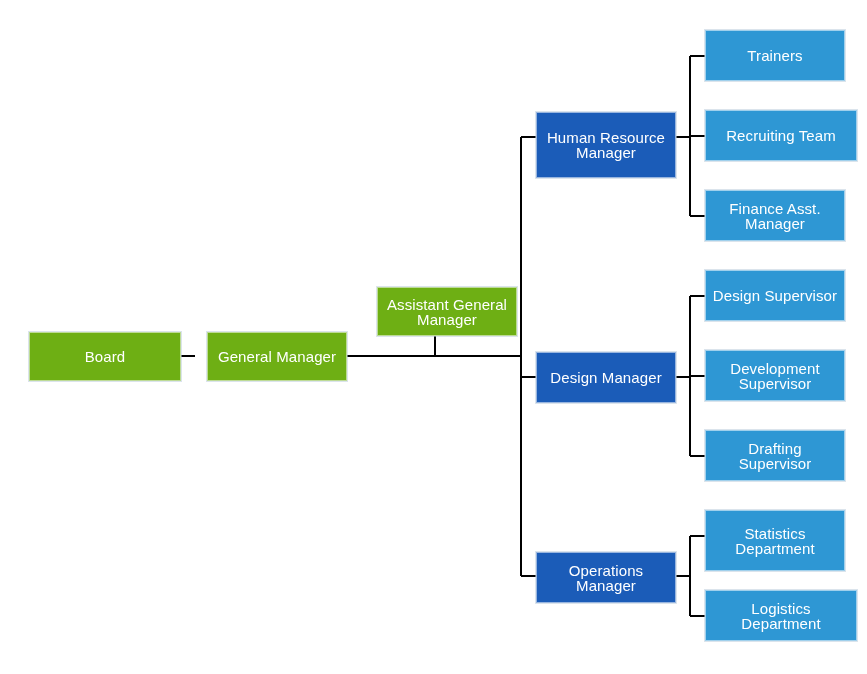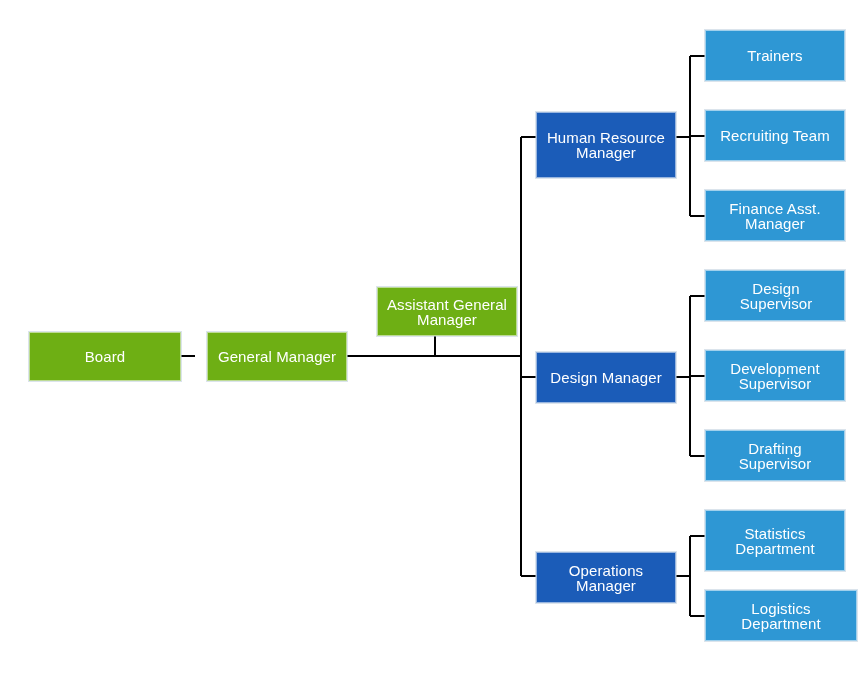--- a/index.html
+++ b/index.html
@@ -95,28 +95,28 @@
       </div>
       <div class="node lvl-mgr" style="left: 536px; top: 352px; width: 140px; height: 51px;">
         <span class="node-label">Design Manager</span>
       </div>
       <div class="node lvl-mgr" style="left: 536px; top: 552px; width: 140px; height: 51px;">
         <span class="node-label">Operations Manager</span>
       </div>
       <div class="node lvl-team" style="left: 705px; top: 30px; width: 140px; height: 51px;">
         <span class="node-label">Trainers</span>
       </div>
-      <div class="node lvl-team" style="left: 705px; top: 110px; width: 140px; height: 51px;">
+      <div class="node lvl-team" style="left: 705px; top: 110px; width: 152px; height: 51px;">
         <span class="node-label">Recruiting Team</span>
       </div>
       <div class="node lvl-team" style="left: 705px; top: 190px; width: 140px; height: 51px;">
         <span class="node-label">Finance Asst.
 Manager</span>
       </div>
-      <div class="node lvl-team" style="left: 705px; top: 270px; width: 140px; height: 51px; padding-left: 8px;">
+      <div class="node lvl-team" style="left: 705px; top: 270px; width: 140px; height: 51px;">
         <span class="node-label">Design Supervisor</span>
       </div>
       <div class="node lvl-team" style="left: 705px; top: 350px; width: 140px; height: 51px;">
         <span class="node-label">Development
 Supervisor</span>
       </div>
       <div class="node lvl-team" style="left: 705px; top: 430px; width: 140px; height: 51px;">
         <span class="node-label">Drafting Supervisor</span>
       </div>
       <div class="node lvl-team" style="left: 705px; top: 510px; width: 140px; height: 61px;">

